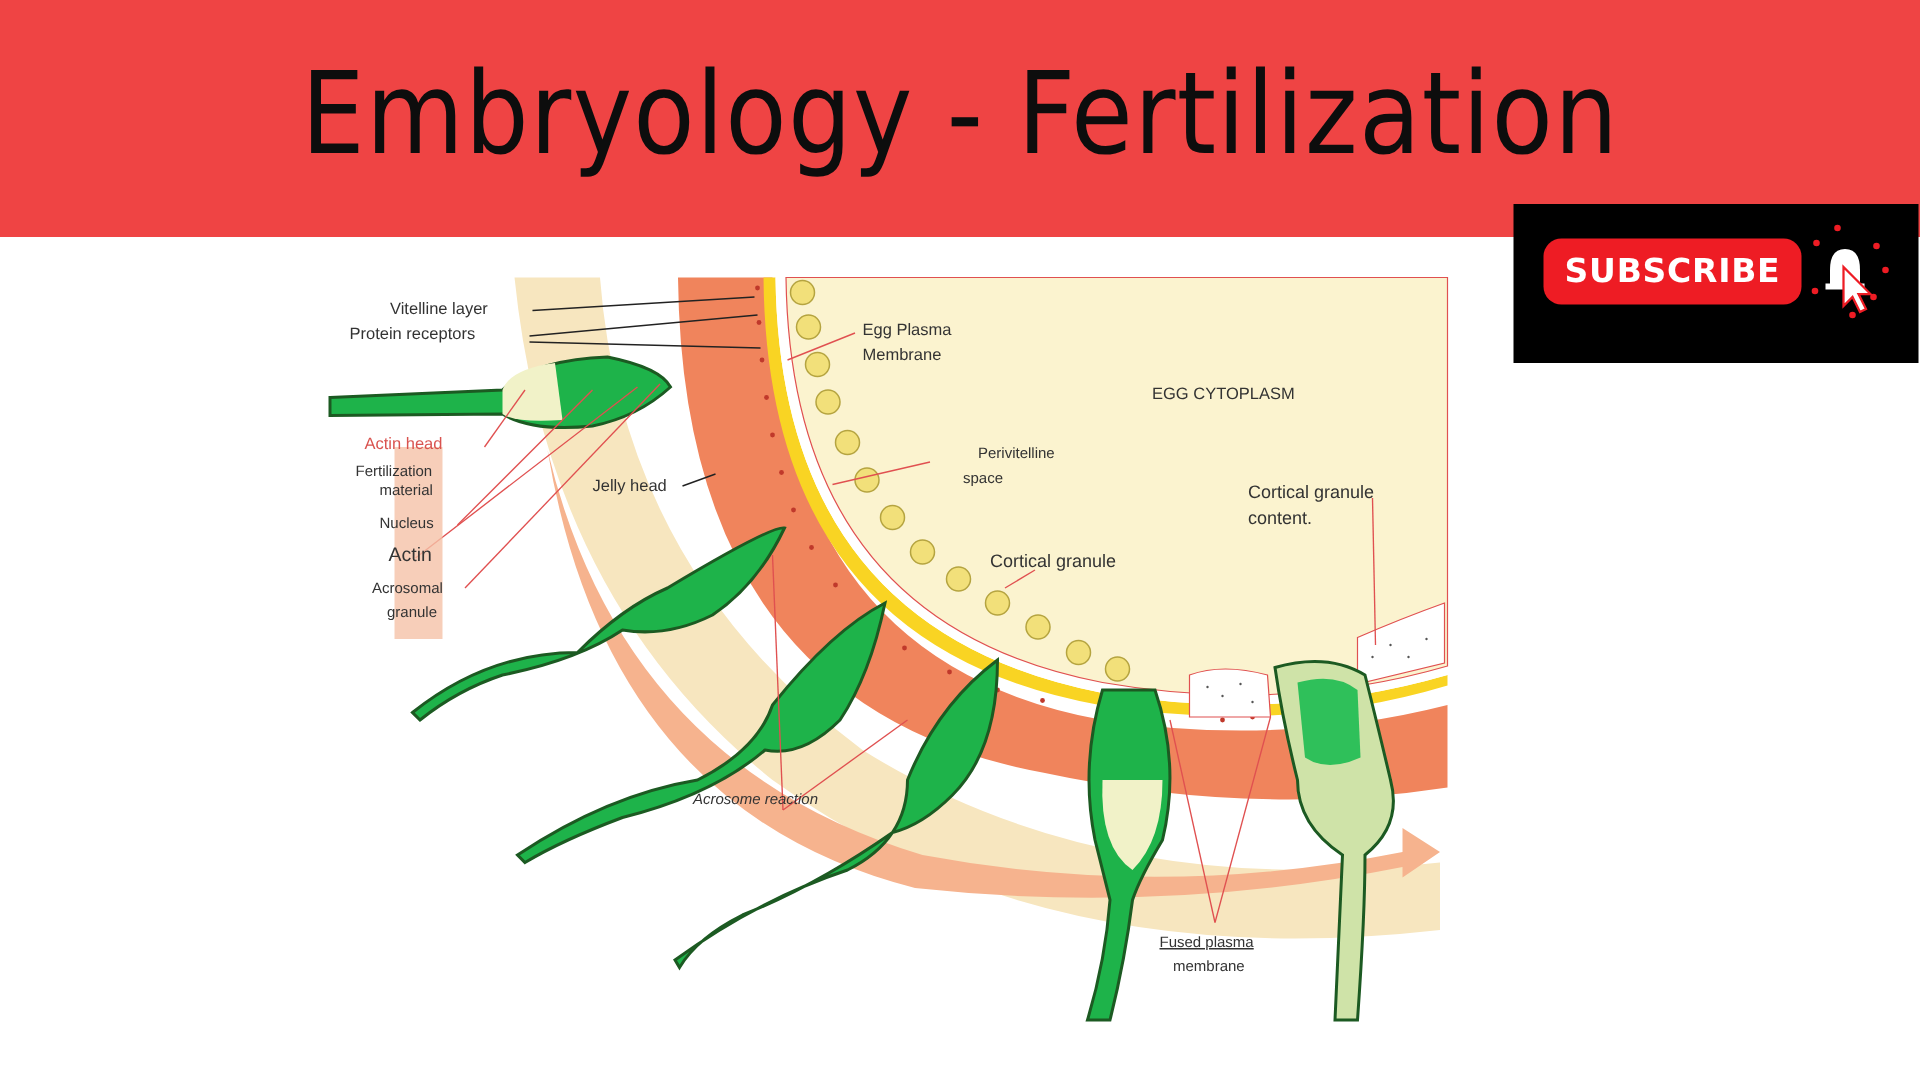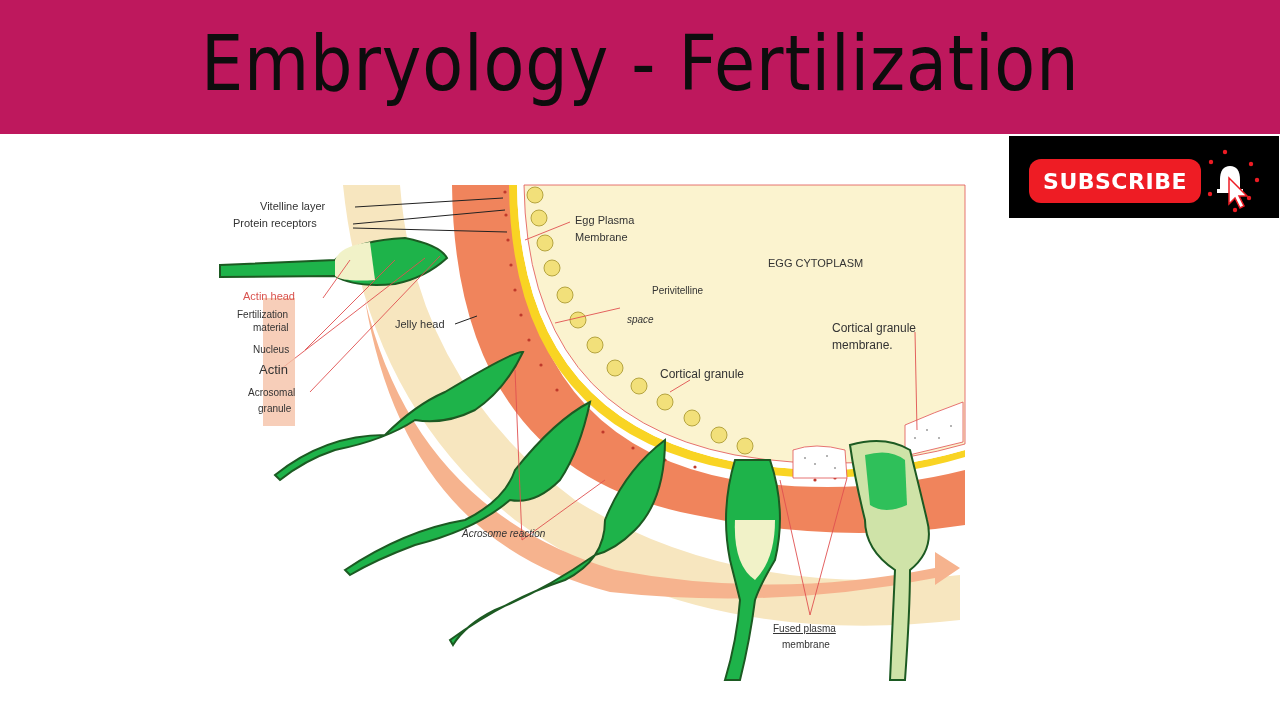--- a/index.html
+++ b/index.html
@@ -1,19 +1,19 @@
 <!DOCTYPE html>
 <html><head>
 <meta charset="utf-8">
 <style>
   html, body { margin:0; padding:0; }
   body { width:1280px; height:720px; position:relative; background:#ffffff; overflow:hidden; font-family:"Liberation Sans", sans-serif; }
-  .banner { position:absolute; left:0; top:0; width:1280px; height:134px; background:#be185d; display:flex; align-items:center; justify-content:center; }
+  .banner { position:absolute; left:0; top:0; width:1280px; height:158px; background:#ef4444; display:flex; align-items:center; justify-content:center; }
   .banner-title { font-family:"DejaVu Sans", sans-serif; font-size:76px; color:#0d0d0d; letter-spacing:1px; transform:scaleX(0.88); white-space:nowrap; font-weight:500; margin-top:-8px; }
-  .subscribe-box { position:absolute; left:1009px; top:136px; width:270px; height:82px; background:#000000; }
+  .subscribe-box { position:absolute; left:1009px; top:136px; width:270px; height:106px; background:#000000; }
   .subscribe-btn { position:absolute; left:20px; top:23px; width:172px; height:44px; background:#ee1c24; border-radius:12px; color:#ffffff; font-family:"DejaVu Sans", sans-serif; font-weight:bold; font-size:22px; display:flex; align-items:center; justify-content:center; letter-spacing:0.5px; }
   .bell { position:absolute; left:196px; top:8px; width:70px; height:70px; }
   .diagram { position:absolute; left:215px; top:180px; width:760px; height:505px; }
   .lbl { position:absolute; font-size:11px; color:#333; white-space:nowrap; line-height:13px; }
 </style>
 </head>
 <body>
 
 <div class="banner">
   <div class="banner-title">Embryology - Fertilization</div>
@@ -144,21 +144,21 @@
   <div class="lbl" style="left:22px;top:128px;font-size:10px;">Fertilization</div>
   <div class="lbl" style="left:38px;top:141px;font-size:10px;">material</div>
   <div class="lbl" style="left:38px;top:163px;font-size:10px;">Nucleus</div>
   <div class="lbl" style="left:44px;top:183px;font-size:13px;">Actin</div>
   <div class="lbl" style="left:33px;top:206px;font-size:10px;">Acrosomal</div>
   <div class="lbl" style="left:43px;top:222px;font-size:10px;">granule</div>
   <div class="lbl" style="left:180px;top:138px;">Jelly head</div>
   <div class="lbl" style="left:360px;top:34px;">Egg Plasma</div>
   <div class="lbl" style="left:360px;top:51px;">Membrane</div>
   <div class="lbl" style="left:553px;top:77px;">EGG CYTOPLASM</div>
-  <div class="lbl" style="left:437px;top:104px;font-size:10px;">Perivitelline</div>
-  <div class="lbl" style="left:412px;top:133px;font-size:10px;font-style:italic;">space</div>
+  <div class="lbl" style="left:437px;top:116px;font-size:10px;">Perivitelline</div>
+  <div class="lbl" style="left:427px;top:133px;font-size:10px;">space</div>
   <div class="lbl" style="left:445px;top:188px;font-size:12px;">Cortical granule</div>
   <div class="lbl" style="left:617px;top:142px;font-size:12px;">Cortical granule</div>
-  <div class="lbl" style="left:617px;top:159px;font-size:12px;">membrane.</div>
+  <div class="lbl" style="left:617px;top:159px;font-size:12px;">content.</div>
   <div class="lbl" style="left:247px;top:347px;font-size:10px;font-style:italic;">Acrosome reaction</div>
   <div class="lbl" style="left:558px;top:442px;font-size:10px;text-decoration:underline;">Fused plasma</div>
   <div class="lbl" style="left:567px;top:458px;font-size:10px;">membrane</div>
 </div>
 
 </body></html>

